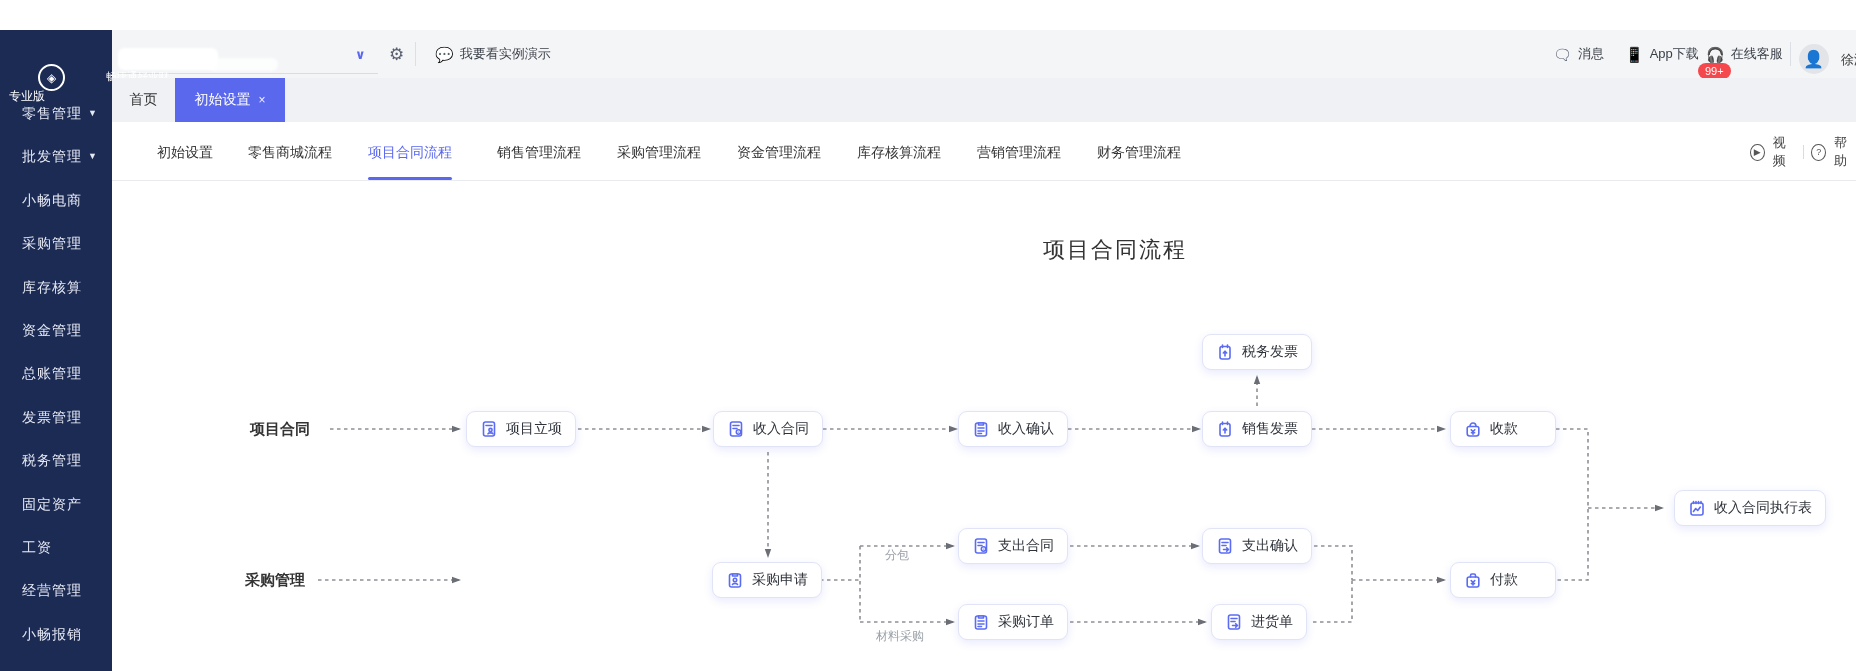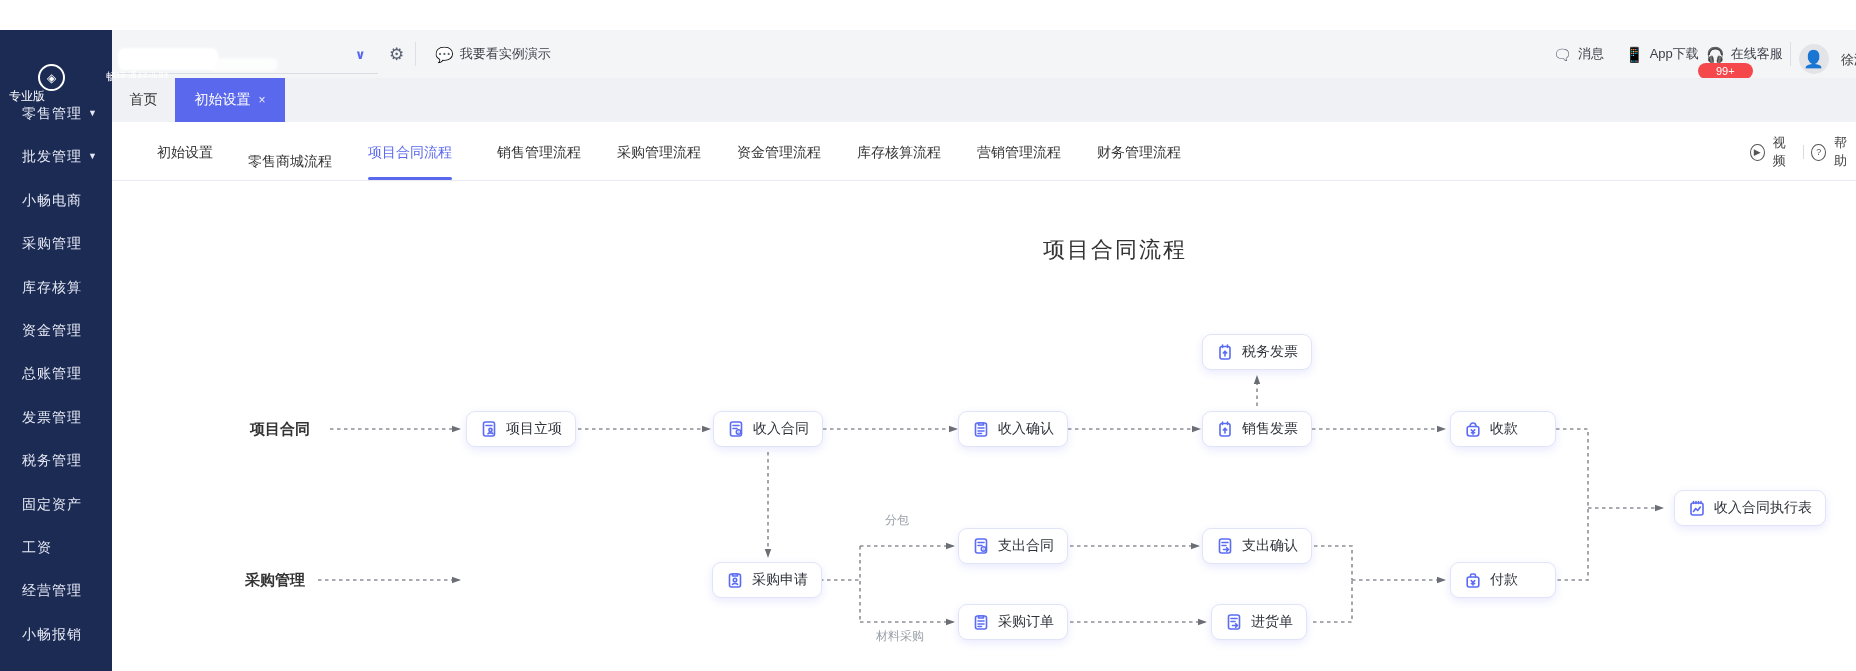--- a/index.html
+++ b/index.html
@@ -10,21 +10,21 @@
   #top-white{left:0;top:0;width:1856px;height:30px;background:#fff;}
   
   #topbar{left:112px;top:30px;width:1744px;height:48px;background:#f4f5f7;border-bottom:1px solid #eceef2;}
   .blob{position:absolute;background:#fff;border-radius:6px;filter:blur(1px);}
   #search-underline{position:absolute;left:6px;top:43px;width:260px;height:1px;background:#d9dce3;}
   .tb-item{position:absolute;top:0;height:48px;display:flex;align-items:center;gap:6px;font-size:13px;color:#3a3f47;}
   .tb-divider{position:absolute;top:12px;width:1px;height:24px;background:#dcdfe5;}
   .glyph{font-size:15px;color:#596070;line-height:1;}
   .chev{color:#5a68ee;font-size:13px;font-weight:bold;}
   .badge{position:absolute;left:1586px;top:33px;background:#f5484d;color:#fff;font-size:11px;
-         border-radius:9px;padding:1px 18px;line-height:14px;}
+         border-radius:9px;padding:1px 7px;line-height:14px;}
   #avatar{position:absolute;left:1799px;top:44px;width:30px;height:30px;border-radius:50%;
           background:#e3e4e8;color:#aeb2bb;display:flex;align-items:center;justify-content:center;font-size:17px;}
   
   #logo{left:0;top:30px;width:112px;height:80px;background:#1c2b54;color:#fff;}
   #logo-mark{position:absolute;left:38px;top:34px;width:23px;height:23px;border:2px solid #fff;border-radius:50%;
              display:flex;align-items:center;justify-content:center;font-size:12px;color:#fff;}
   #brand{position:absolute;left:66px;top:40px;font-size:10.5px;white-space:nowrap;padding-left:40px;}
   #edition{position:absolute;left:9px;top:58px;font-size:12px;}
   
   #tabstrip{left:112px;top:78px;width:1744px;height:44px;background:#eff1f4;}
@@ -118,21 +118,21 @@
     <div class="side-item" style="top: 340.2px;">税务管理</div>
     <div class="side-item" style="top: 383.6px;">固定资产</div>
     <div class="side-item" style="top: 427px;">工资</div>
     <div class="side-item" style="top: 470.4px;">经营管理</div>
     <div class="side-item" style="top: 513.8px;">小畅报销</div>
   </div>
 
 <div id="content" class="abs">
   <div id="subtabs">
       <div class="subtab" style="left: 45px;">初始设置</div>
-      <div class="subtab" style="left: 136px; margin-top: 9px;">零售商城流程</div>
+      <div class="subtab" style="left: 136px;">零售商城流程</div>
       <div class="subtab active" style="left: 256px;">项目合同流程</div>
       <div class="subtab" style="left: 385px;">销售管理流程</div>
       <div class="subtab" style="left: 505px;">采购管理流程</div>
       <div class="subtab" style="left: 625px;">资金管理流程</div>
       <div class="subtab" style="left: 745px;">库存核算流程</div>
       <div class="subtab" style="left: 865px;">营销管理流程</div>
       <div class="subtab" style="left: 985px;">财务管理流程</div>
     </div>
   <div id="help-links">
     <span class="circle-glyph">▶</span>
@@ -283,15 +283,15 @@
     <div class="node" style="left: 1503px; top: 580px; min-width: 78px;">
       <svg width="18" height="18" viewBox="0 0 18 18">
         <rect x="3.2" y="6" width="11.6" height="10" rx="2" stroke="#5b6cf3" stroke-width="1.6" fill="none" stroke-linecap="round" stroke-linejoin="round"></rect>
         <path d="M6.5 6V4.5A1.5 1.5 0 0 1 8 3h2a1.5 1.5 0 0 1 1.5 1.5V6" stroke="#5b6cf3" stroke-width="1.6" fill="none" stroke-linecap="round" stroke-linejoin="round"></path>
         <path d="M7.2 9.5l1.8 2 1.8-2M9 11.5v2.6M7.4 12.6h3.2" stroke="#5b6cf3" stroke-width="1.6" fill="none" stroke-linecap="round" stroke-linejoin="round"></path>
       </svg>
       <span>付款</span>
     </div>
     <div class="row-label" style="left: 280px; top: 429px;">项目合同</div>
     <div class="row-label" style="left: 275px; top: 580px;">采购管理</div>
-    <div class="edge-label" style="left: 897px; top: 520px;">分包</div>
+    <div class="edge-label" style="left: 897px; top: 555px;">分包</div>
     <div class="edge-label" style="left: 900px; top: 636px;">材料采购</div>
   </div>
 
 </body></html>

